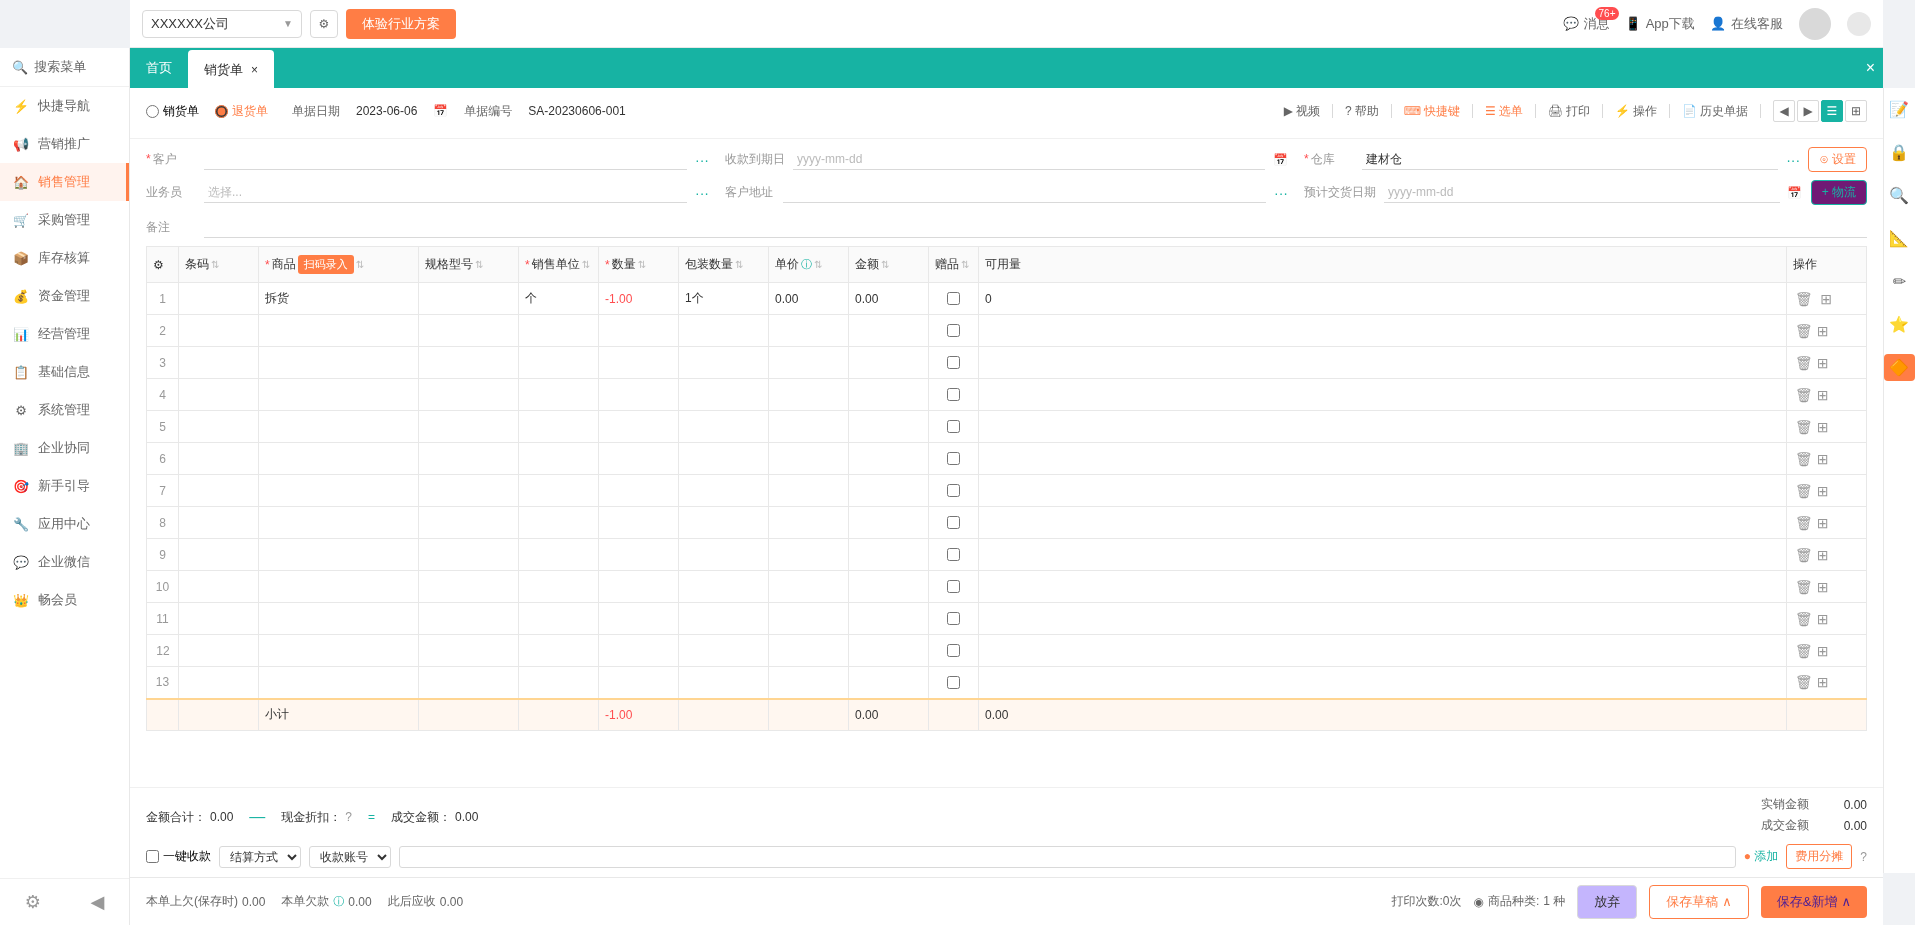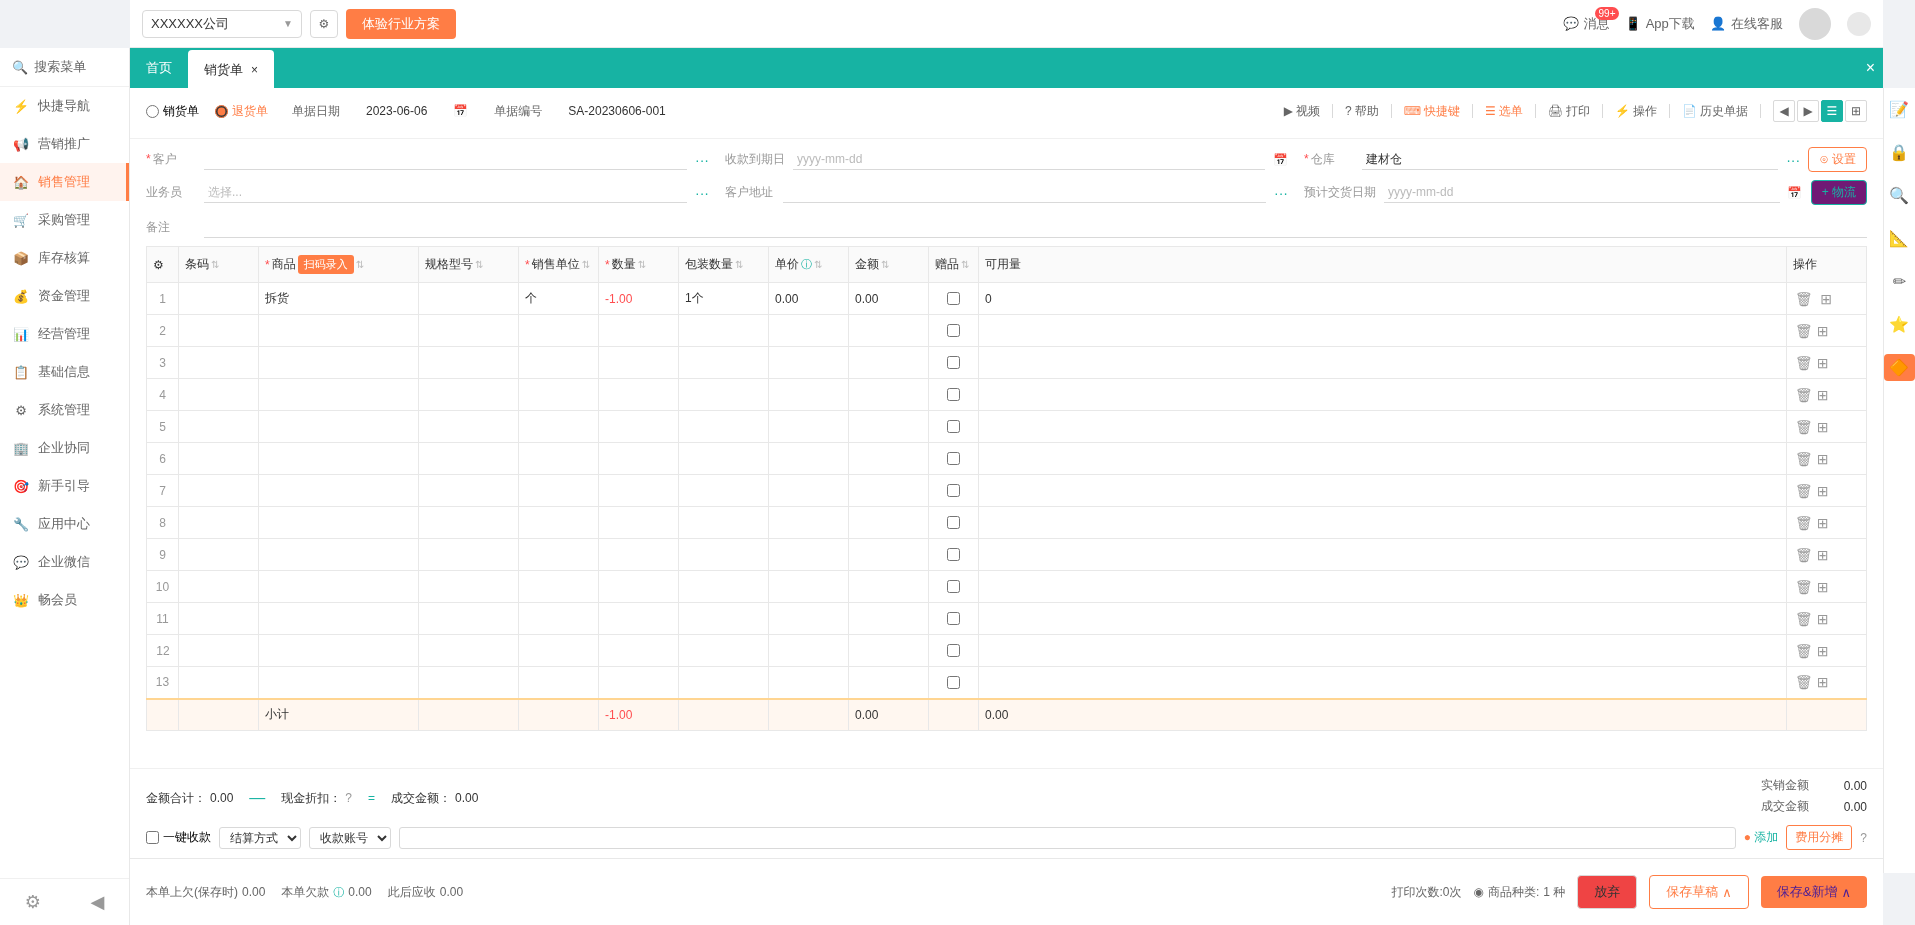--- a/index.html
+++ b/index.html
@@ -27,21 +27,21 @@
 
     
     .main-content { background: #fff; margin: 0; padding: 0; height: calc(925px - 88px); display: flex; flex-direction: column; }
 
     
     .form-header { padding: 12px 16px 8px; border-bottom: 1px solid #f0f0f0; }
     .form-header-top { display: flex; align-items: center; gap: 24px; margin-bottom: 8px; }
     .radio-group { display: flex; align-items: center; gap: 16px; }
     .radio-item { display: flex; align-items: center; gap: 4px; cursor: pointer; }
     .radio-item input[type=radio] { accent-color: #ff7d45; }
-    .form-header-meta { display: flex; align-items: center; gap: 26px; font-size: 12px; color: #666; }
+    .form-header-meta { display: flex; align-items: center; gap: 16px; font-size: 12px; color: #666; }
     .meta-label { color: #666; }
     .meta-value { color: #333; font-weight: 500; }
     .header-actions { margin-left: auto; display: flex; align-items: center; gap: 8px; }
     .action-btn { display: flex; align-items: center; gap: 3px; cursor: pointer; color: #666; font-size: 12px; padding: 2px 4px; }
     .action-btn.orange { color: #ff7d45; }
     .divider-v { width: 1px; height: 14px; background: #d9d9d9; }
 
     
     .form-fields { padding: 8px 16px; display: grid; grid-template-columns: 1fr 1fr 1fr; gap: 8px 16px; }
     .form-row { display: flex; align-items: center; gap: 8px; }
@@ -77,27 +77,27 @@
     .minus-icon { color: #17b3a3; font-size: 16px; }
     .equals-icon { color: #17b3a3; }
     .payment-row { display: flex; align-items: center; gap: 8px; font-size: 12px; }
     .one-click-btn { display: flex; align-items: center; gap: 4px; }
     .select-input { border: 1px solid #d9d9d9; border-radius: 3px; padding: 2px 6px; font-size: 12px; color: #333; background: white; }
     .add-btn { background: none; border: none; color: #17b3a3; cursor: pointer; font-size: 12px; }
     .expense-btn { border: 1px solid #ff7d45; color: #ff7d45; background: white; border-radius: 3px; padding: 3px 8px; cursor: pointer; font-size: 12px; }
     .help-icon { color: #999; cursor: pointer; }
 
     
-    .footer { height: 67px; background: #fff; border-top: 1px solid #e8e8e8; display: flex; align-items: center; padding: 0 16px; gap: 20px; }
+    .footer { height: 48px; background: #fff; border-top: 1px solid #e8e8e8; display: flex; align-items: center; padding: 0 16px; gap: 20px; }
     .footer-info { display: flex; align-items: center; gap: 16px; font-size: 12px; color: #666; }
     .footer-info-item { display: flex; align-items: center; gap: 4px; }
     .footer-actions { margin-left: auto; display: flex; align-items: center; gap: 12px; }
     .print-count { font-size: 12px; color: #666; }
     .product-type { font-size: 12px; color: #666; display: flex; align-items: center; gap: 4px; }
-    .abandon-btn { border: 1px solid #d9d9d9; background: #ef4444; border-radius: 4px; padding: 7px 16px; cursor: pointer; font-size: 13px; color: #333; }
+    .abandon-btn { border: 1px solid #d9d9d9; background: #c4b5fd; border-radius: 4px; padding: 7px 16px; cursor: pointer; font-size: 13px; color: #333; }
     .save-draft-btn { border: 1px solid #ff7d45; background: white; color: #ff7d45; border-radius: 4px; padding: 7px 16px; cursor: pointer; font-size: 13px; display: flex; align-items: center; gap: 4px; }
     .save-new-btn { background: #ff7d45; color: #4c1d95; border: none; border-radius: 4px; padding: 7px 16px; cursor: pointer; font-size: 13px; display: flex; align-items: center; gap: 4px; }
 
     
     .right-sidebar { position: fixed; right: 0; top: 88px; width: 32px; background: #fff; border-left: 1px solid #e8e8e8; display: flex; flex-direction: column; align-items: center; padding: 8px 0; gap: 16px; height: calc(925px - 88px - 52px); }
     .sidebar-icon { color: #666; cursor: pointer; font-size: 16px; padding: 4px; }
     .sidebar-icon.orange { background: #ff7d45; color: white; border-radius: 4px; padding: 4px 6px; }
 
     
     .left-sidebar { position: fixed; left: 0; top: 48px; width: 130px; background: #fff; border-right: 1px solid #e8e8e8; height: calc(925px - 48px); display: flex; flex-direction: column; }
@@ -195,21 +195,21 @@
       <span class="chevron-down">▼</span>
     </div>
     <div class="gear-btn">
       <span>⚙</span>
     </div>
     <button class="trial-btn">体验行业方案</button>
     <div class="top-right">
       <div class="top-right-item">
         <span>💬</span>
         <span>消息</span>
-        <span class="badge">99+</span>
+        <span class="badge">76+</span>
       </div>
       <div class="top-right-item">
         <span>📱</span>
         <span>App下载</span>
       </div>
       <div class="top-right-item">
         <span>👤</span>
         <span>在线客服</span>
       </div>
       <div class="avatar"></div>

